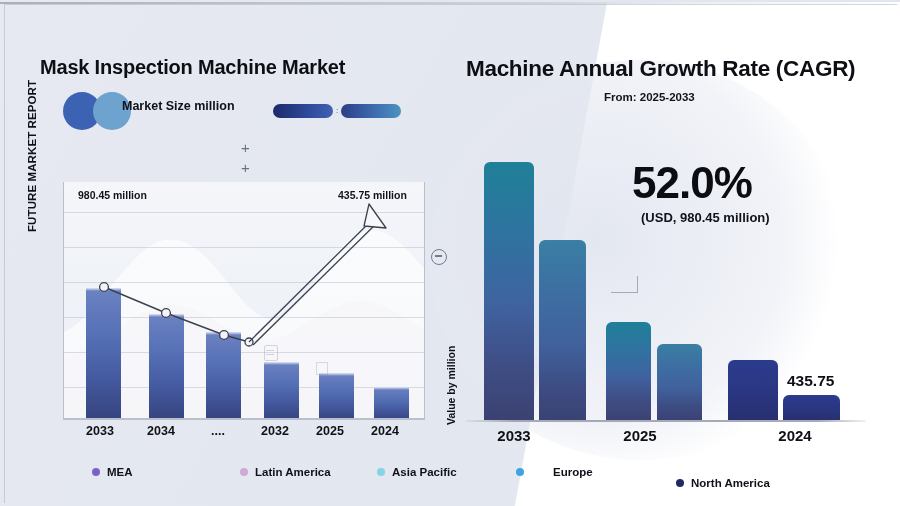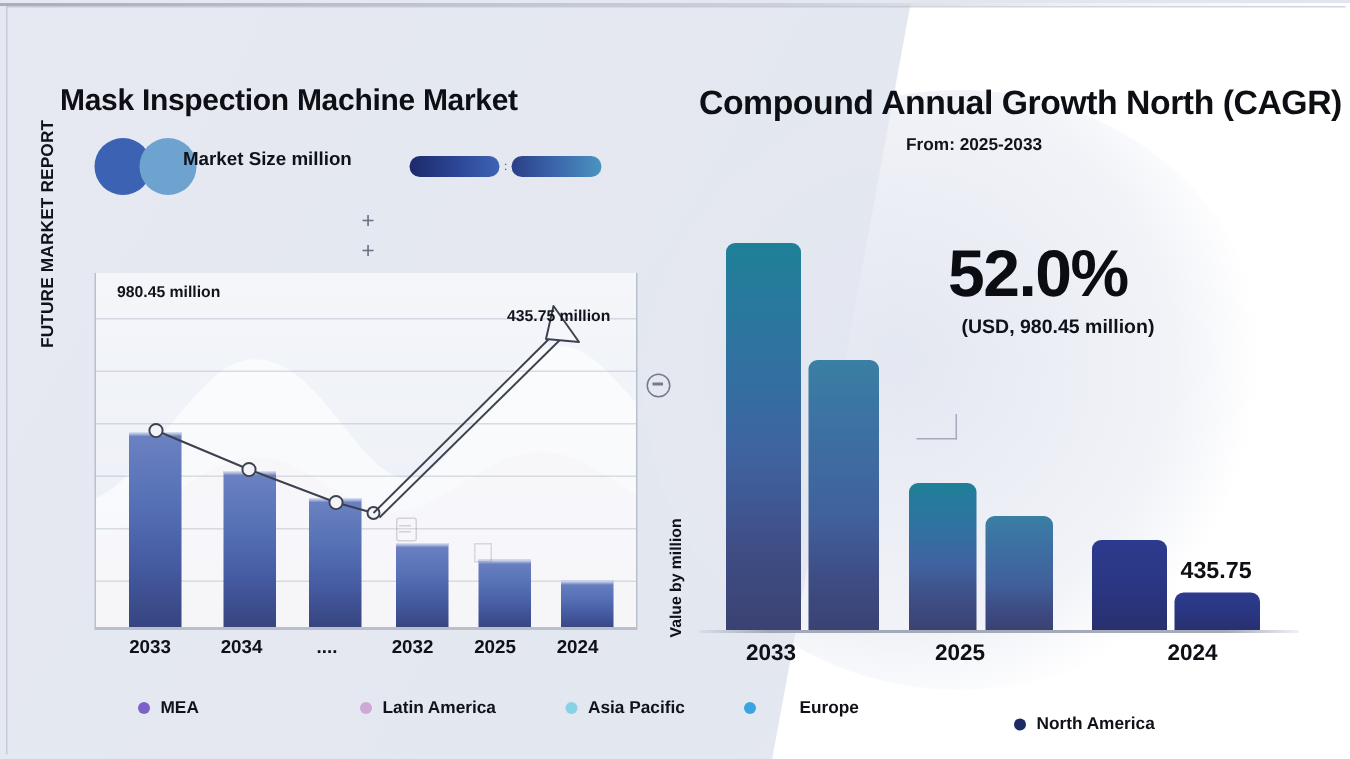--- a/index.html
+++ b/index.html
@@ -72,21 +72,21 @@
 
   
   .lchart{position:absolute;left:63px;top:182px;width:360px;height:238px;
     background:linear-gradient(180deg,#f4f6fa 0%,#eef1f7 60%,#eaeef5 100%);
     border-left:1.4px solid #b9bfcc;border-right:1.4px solid #b9bfcc;}
   .lchart .grid{position:absolute;left:0;right:0;height:1px;background:rgba(150,158,175,.32);}
   .lchart .hillwrap{position:absolute;inset:0;overflow:hidden;}
   .lchart .baseline{position:absolute;left:0;right:0;bottom:0;height:1.6px;background:#b9bfcc;}
 
   .lbl-left{position:absolute;left:78px;top:189px;font-size:10.5px;font-weight:bold;color:#11131a;}
-  .lbl-right{position:absolute;left:338px;top:189px;font-size:10.5px;font-weight:bold;color:#11131a;margin-top:16px;}
+  .lbl-right{position:absolute;left:338px;top:189px;font-size:10.5px;font-weight:bold;color:#11131a;}
 
   .ybar{position:absolute;bottom:0;
     background:linear-gradient(180deg,#6c82c2 0%,#5671b6 35%,#465ca3 65%,#36437e 100%);
     box-shadow:0 -1px 0 rgba(255,255,255,.55) inset;}
   .ybar::after{content:"";position:absolute;left:0;right:0;top:0;height:3px;
     background:linear-gradient(180deg,rgba(255,255,255,.8),rgba(255,255,255,0));}
 
   .xtick{position:absolute;top:424px;font-size:12.5px;font-weight:bold;color:#0f1117;text-align:center;}
 
   .axis-left-title{
@@ -152,21 +152,21 @@
   </div>
   <div class="logo-label">Market Size million</div>
 
   <div class="pill-a"></div>
   <div class="pill-colon">:</div>
   <div class="pill-b"></div>
 
   <div class="plus-mark" style="left:241px;top:140px;">+</div>
   <div class="plus-mark" style="left:241px;top:160px;">+</div>
 
-  <div class="title-right">Compound Annual Growth North (CAGR)</div>
+  <div class="title-right">Machine Annual Growth Rate (CAGR)</div>
   <div class="subtitle-right">From: 2025-2033</div>
 
   <div class="axis-left-title">FUTURE MARKET REPORT</div>
 
   <div class="lchart">
     <div class="hillwrap">
       <svg width="360" height="238" viewBox="0 0 360 238" preserveAspectRatio="none">
         <path d="M0,238 L0,150 C25,140 50,95 78,70 C104,47 128,58 152,86 C176,114 196,150 222,132 C248,114 270,60 300,50 C326,42 344,70 360,86 L360,238 Z" fill="rgba(255,255,255,0.62)"></path>
         <path d="M0,238 L0,176 C30,170 62,132 96,124 C132,116 156,150 190,158 C224,166 252,126 288,120 C316,115 340,136 360,148 L360,238 Z" fill="rgba(246,244,247,0.55)"></path>
       </svg>
@@ -242,21 +242,21 @@
       <span class="leg-txt">MEA</span>
     </div>
     <div class="leg-item" style="left:228px;top:4px;padding-left:12px;">
       <span class="leg-dot" style="background: rgb(207, 168, 214);"></span>
       <span class="leg-txt">Latin America</span>
     </div>
     <div class="leg-item" style="left:377px;top:4px;">
       <span class="leg-dot" style="background: rgb(134, 211, 232);"></span>
       <span class="leg-txt">Asia Pacific</span>
     </div>
-    <div class="leg-item" style="left:496px;top:4px;gap:29px;">
+    <div class="leg-item" style="left:516px;top:4px;gap:29px;">
       <span class="leg-dot" style="background: rgb(58, 165, 224);"></span>
       <span class="leg-txt">Europe</span>
     </div>
     <div class="leg-item" style="left:655px;top:15px;margin-left:21px;">
       <span class="leg-dot" style="background: rgb(29, 42, 99);"></span>
       <span class="leg-txt">North America</span>
     </div>
   </div>
 
 </div>

